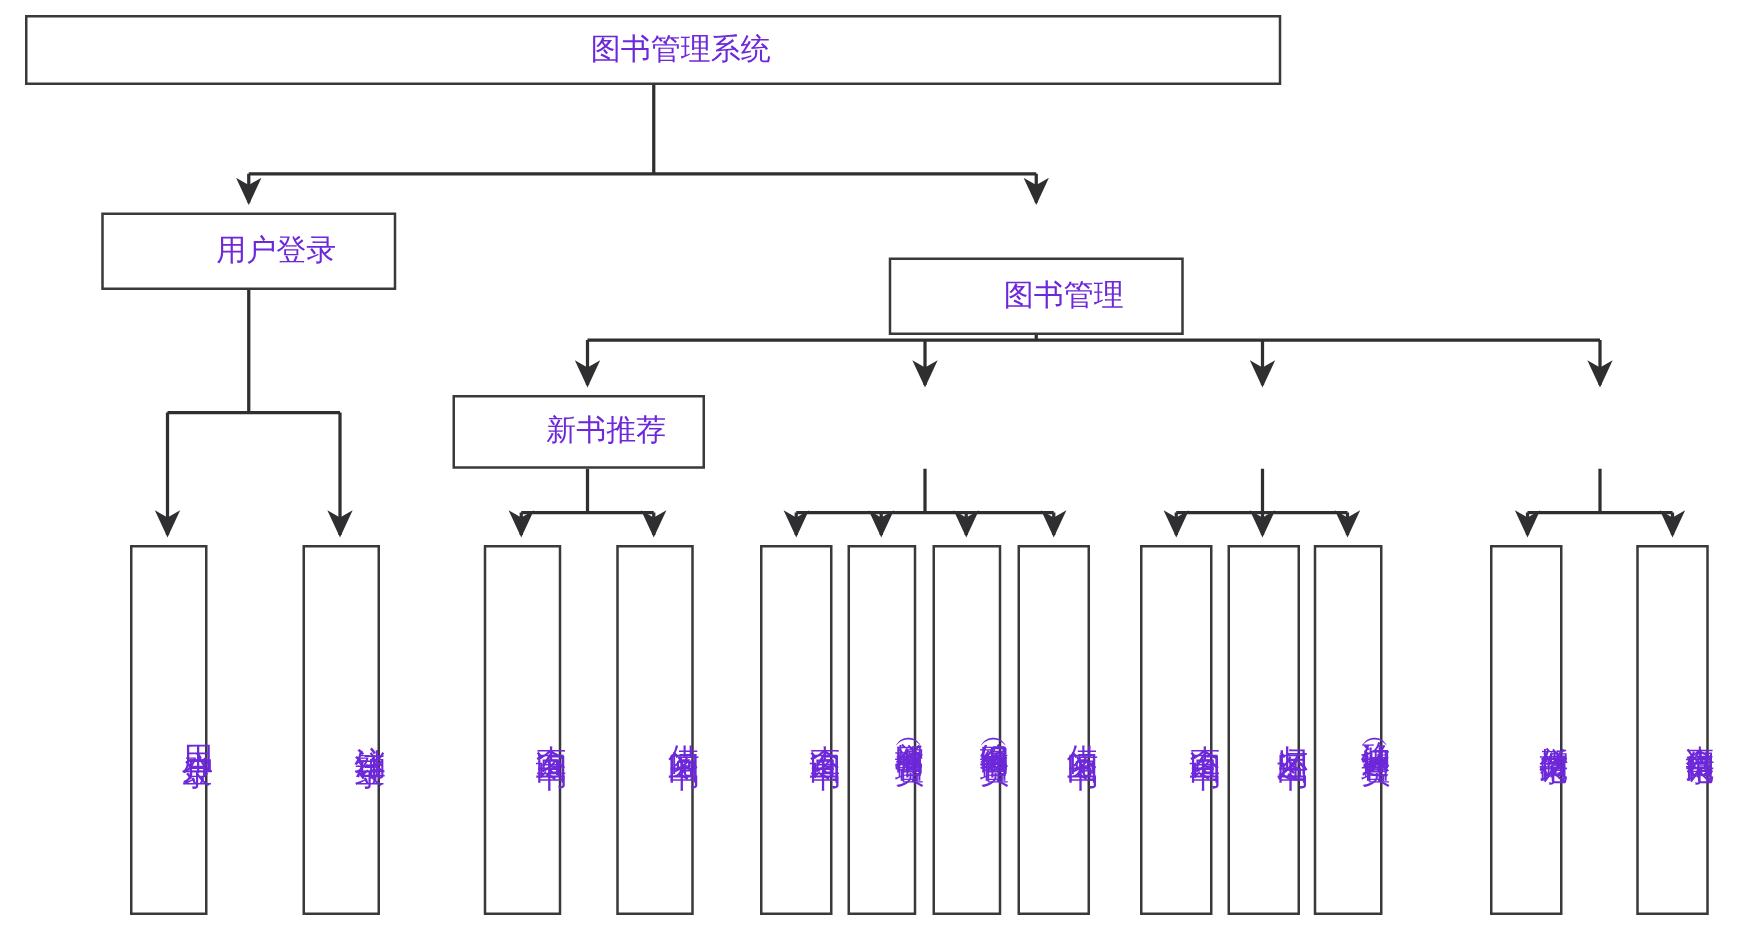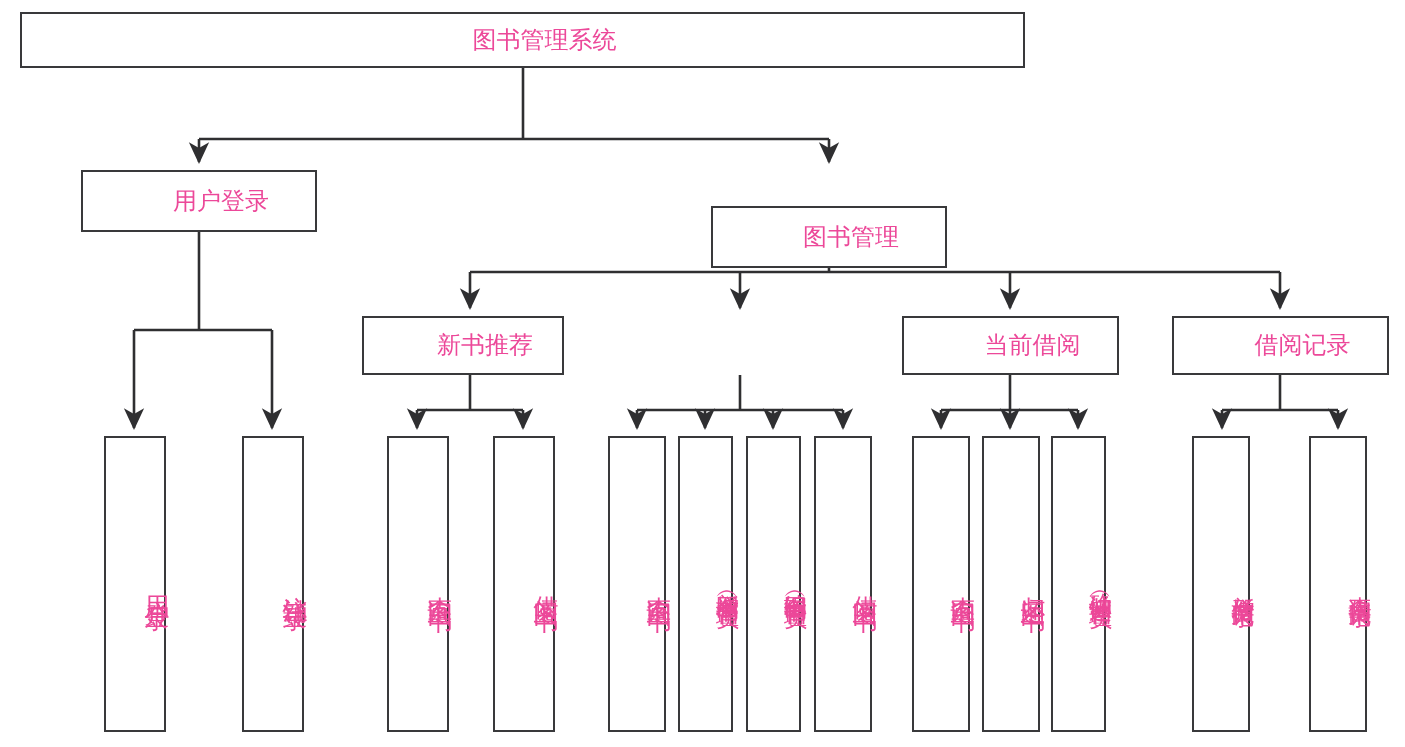--- a/index.html
+++ b/index.html
@@ -30,21 +30,21 @@
     pointer-events: none;
   }
   .node {
     position: absolute;
     box-sizing: border-box;
     background: #ffffff;
     border: 2px solid #39393b;
     display: flex;
     align-items: center;
     justify-content: center;
-    color: #ec4899;
+    color: #6d28d9;
     padding-left: 44px;
   }
   .node .label {
     display: block;
     text-align: center;
     line-height: 1.18;
     white-space: nowrap;
   }
   .node.horiz .label {
     font-size: 24px;
@@ -145,26 +145,20 @@
   <div class="node horiz" style="left:81px; top:170px; width:236px; height:62px;">
     <span class="label">用户登录</span>
   </div>
   <div class="node horiz" style="left:711px; top:170px; width:236px; height:62px;margin-top:36px;">
     <span class="label">图书管理</span>
   </div>
 
   <div class="node horiz" style="left:362px; top:316px; width:202px; height:59px;">
     <span class="label">新书推荐</span>
   </div>
-  <div class="node horiz" style="left:902px; top:316px; width:217px; height:59px;">
-    <span class="label">当前借阅</span>
-  </div>
-  <div class="node horiz" style="left:1172px; top:316px; width:217px; height:59px;">
-    <span class="label">借阅记录</span>
-  </div>
 
   <div class="node vert" style="left:104px; top:436px; width:62px; height:296px;">
     <span class="label">用户登录</span>
   </div>
   <div class="node vert" style="left:242px; top:436px; width:62px; height:296px;">
     <span class="label">注销登录</span>
   </div>
 
   <div class="node vert" style="left:387px; top:436px; width:62px; height:296px;">
     <span class="label">查询图书</span>

